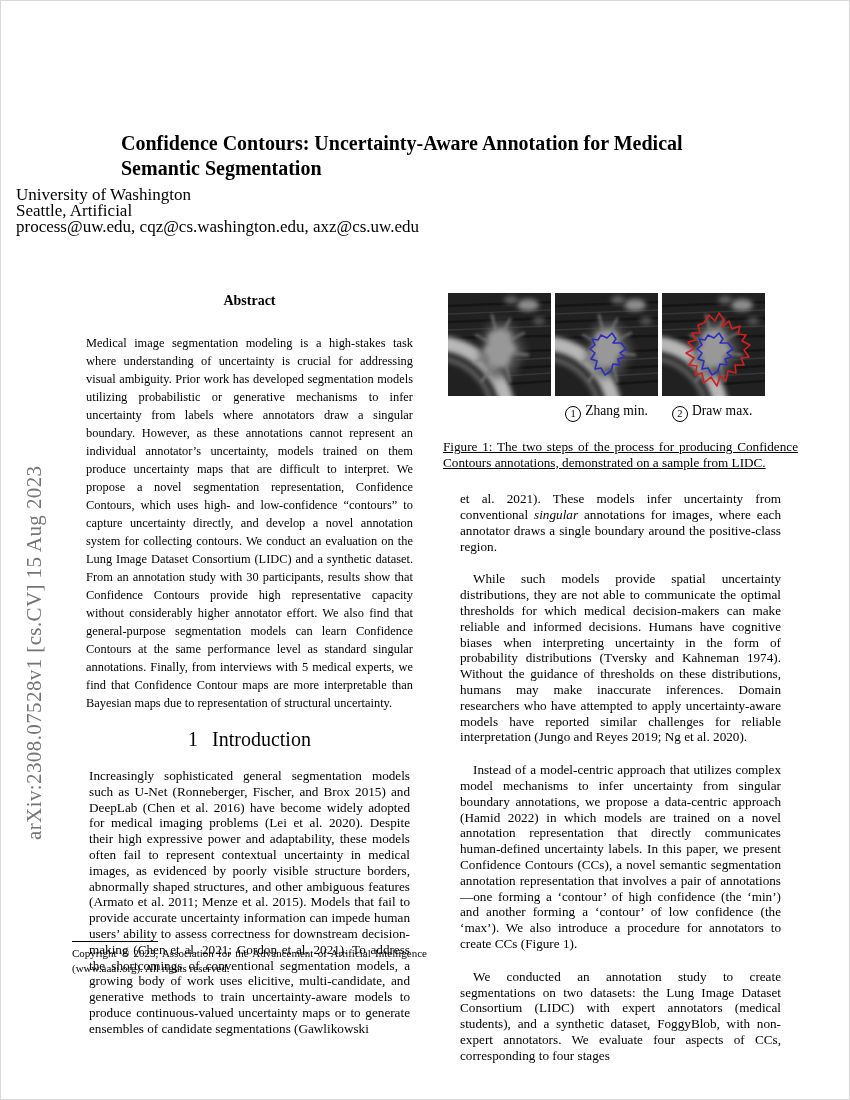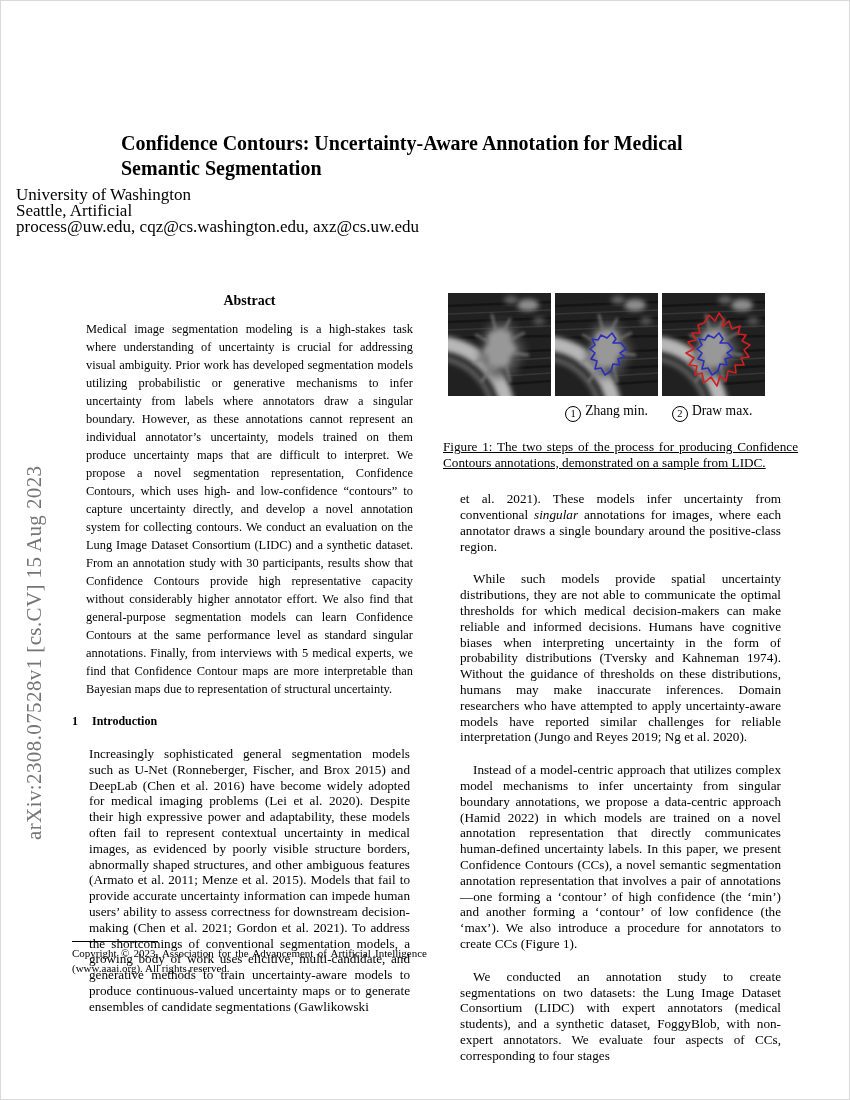--- a/index.html
+++ b/index.html
@@ -25,23 +25,23 @@
     letter-spacing:0.4px;
   }
   
   .header{position:absolute;left:16px;top:131px;width:850px;}
   .title{font-size:20px;font-weight:bold;line-height:25px;width:640px;margin:0 auto;}
   .authors{margin-top:16px;font-size:15px;font-weight:bold;}
   .affil{margin-top:6px;font-size:17px;line-height:15.8px;}
   
   .col-left{position:absolute;left:72px;top:293px;width:355px;}
   .col-right{position:absolute;left:443px;top:293px;width:355px;}
-  .abs-heading{text-align:center;font-weight:bold;font-size:14px;margin:0 0 11px 0;}
+  .abs-heading{text-align:center;font-weight:bold;font-size:14px;margin:0 0 25px 0;}
   .abs-body{margin:0 14px;font-size:12.4px;line-height:18px;text-align:justify;}
-  .sec-heading{text-align:left;font-weight:bold;font-size:12px;margin:16px 0 8px 0;}
+  .sec-heading{text-align:center;font-weight:normal;font-size:20px;margin:16px 0 8px 0;}
   .sec-gap{display:inline-block;width:14px;}
   .body-p{margin:17px;font-size:13.2px;line-height:15.8px;text-align:justify;}
   .indent{text-indent:13px;}
   .footnote{
     position:absolute;left:72px;top:941px;width:355px;
     font-size:11px;line-height:14.6px;text-align:justify;
   }
   .footnote-rule{width:86px;border-top:1.2px solid #000;margin-bottom:4px;}
   
   .fig-row{display:flex;gap:4px;margin-left:5px;width:317px;}

